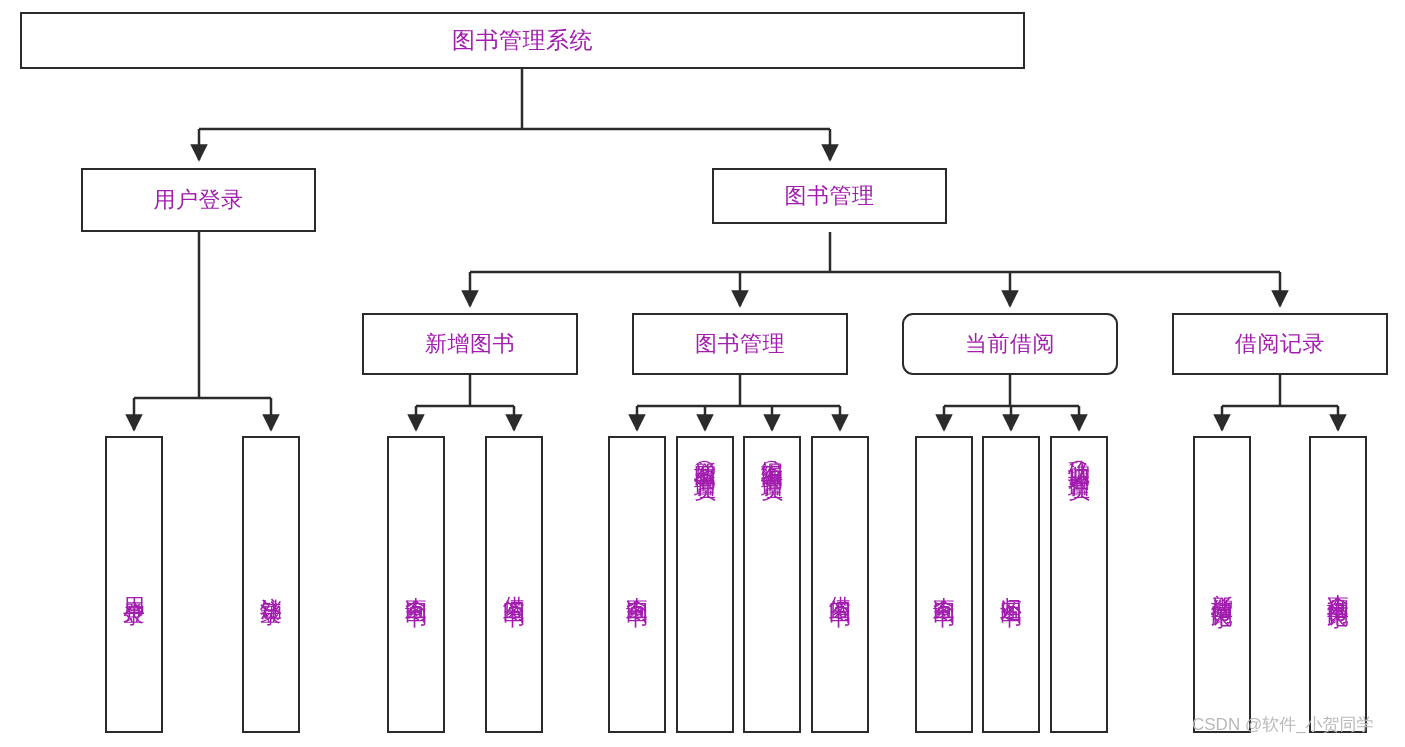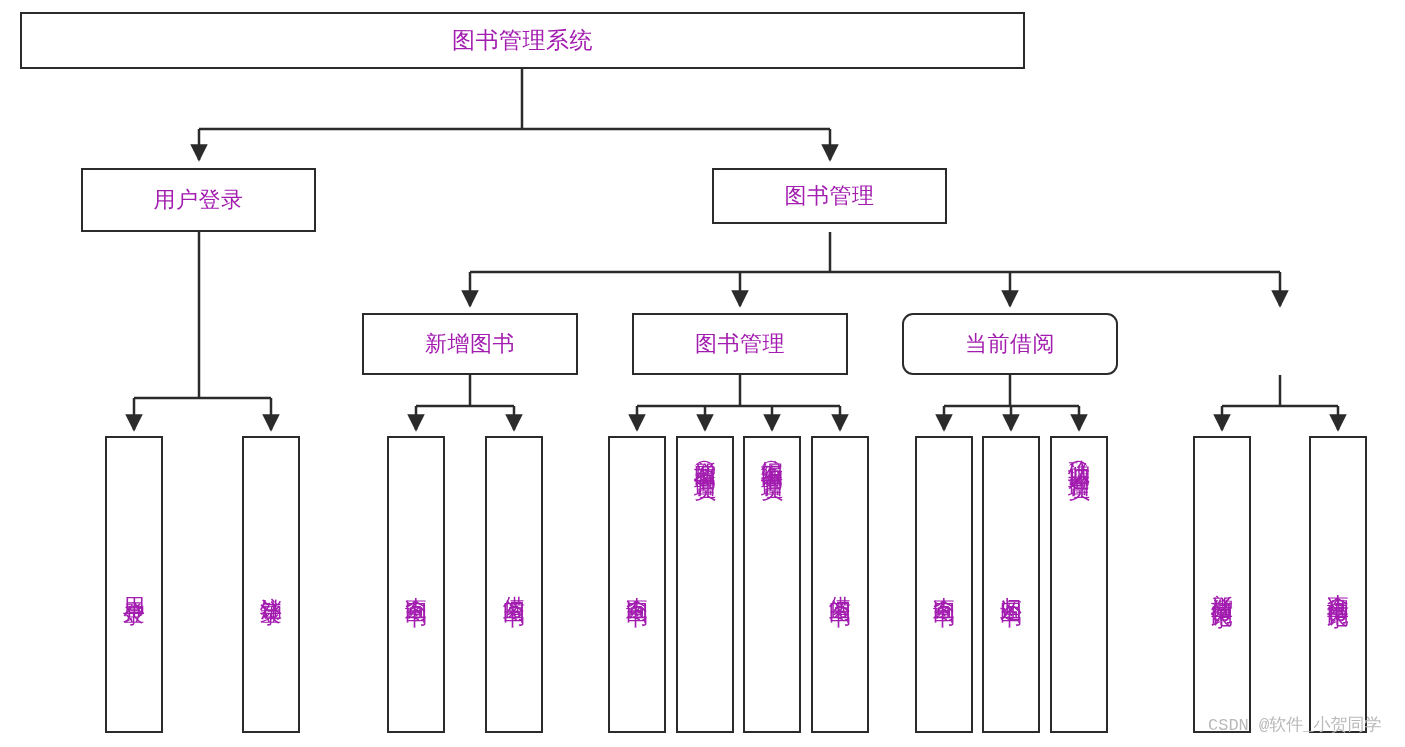--- a/index.html
+++ b/index.html
@@ -65,22 +65,21 @@
     height: 747px;
     pointer-events: none;
   }
   .watermark {
     position: absolute;
     left: 1192px;
     top: 713px;
     font-size: 17px;
     color: #b9b9b9;
     white-space: nowrap;
-    font-family: Liberation Mono, monospace;
-    margin-left: 16px;
+    font-family: Liberation Sans, sans-serif;
   }
 </style>
 </head>
 <body>
 
 <div id="diagram-root">
 
   <svg id="edges" viewBox="0 0 1405 747" xmlns="http://www.w3.org/2000/svg">
     <defs>
       <marker id="arrow" viewBox="0 0 10 10" refX="9" refY="5" markerWidth="7" markerHeight="7" orient="auto-start-reverse">
@@ -144,20 +143,23 @@
 
   <div class="node horiz" style="left:362px; top:313px; width:216px; height:62px;">
     <span class="label">新增图书</span>
   </div>
   <div class="node horiz" style="left:632px; top:313px; width:216px; height:62px;">
     <span class="label">图书管理</span>
   </div>
   <div class="node horiz" style="left:902px; top:313px; width:216px; height:62px;border-radius:11px;">
     <span class="label">当前借阅</span>
   </div>
+  <div class="node horiz" style="left:1172px; top:313px; width:216px; height:62px;">
+    <span class="label">借阅记录</span>
+  </div>
 
   <div class="node vert mid" style="left:105px; top:436px; width:58px; height:297px;">
     <span class="label">用户登录</span>
   </div>
   <div class="node vert mid" style="left:242px; top:436px; width:58px; height:297px;">
     <span class="label">注销登录</span>
   </div>
 
   <div class="node vert mid" style="left:387px; top:436px; width:58px; height:297px;">
     <span class="label">查询图书</span>

